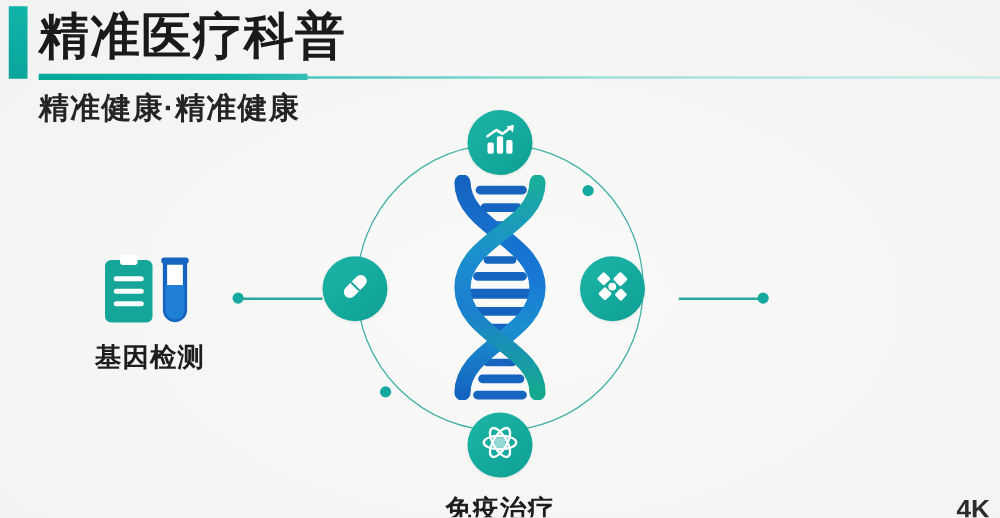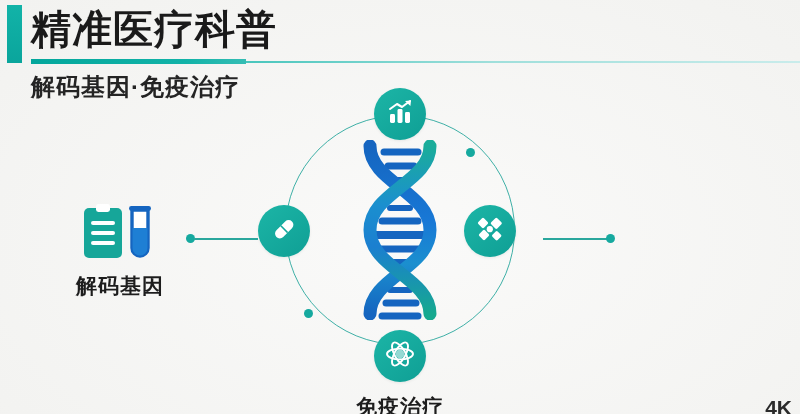--- a/index.html
+++ b/index.html
@@ -213,21 +213,21 @@
 </head>
 <body>
 
 <div id="slide">
 
   <div id="header">
     <div id="accent-bar"></div>
     <div id="title">精准医疗科普</div>
     <div id="title-rule-thin"></div>
     <div id="title-rule"></div>
-    <div id="subtitle">解码基因·免疫治疗</div>
+    <div id="subtitle">精准健康·精准健康</div>
   </div>
 
   <div id="diagram">
 
     <div id="ring"></div>
     <div class="ring-dot" id="ring-dot-ne"></div>
     <div class="ring-dot" id="ring-dot-sw"></div>
     <div class="ring-dot" id="ring-dot-nw"></div>
     <div class="ring-dot" id="ring-dot-se"></div>
 
@@ -339,21 +339,21 @@
           <rect x="15" y="21" width="24" height="4" rx="2"></rect>
           <rect x="15" y="31" width="24" height="4" rx="2"></rect>
           <rect x="15" y="41" width="24" height="4" rx="2"></rect>
         </g>
 
         <path d="M56,10 L56,48 a8,8 0 0 0 16,0 L72,10 Z" fill="#ffffff" stroke="#1565c0" stroke-width="3.4" stroke-linejoin="round"></path>
         <path d="M56.5,28 L56.5,48 a7.5,7.5 0 0 0 15,0 L71.5,28 Z" fill="#1e7fd4"></path>
         <rect x="53" y="6" width="22" height="5" rx="2.4" fill="#1565c0"></rect>
       </svg>
     </div>
-    <div class="side-label">解码基因</div>
+    <div class="side-label">基因检测</div>
   </div>
 
 
   <div id="bottom-label">免疫治疗</div>
 
   <div id="watermark">4K</div>
 
 </div>
 
 </body></html>

